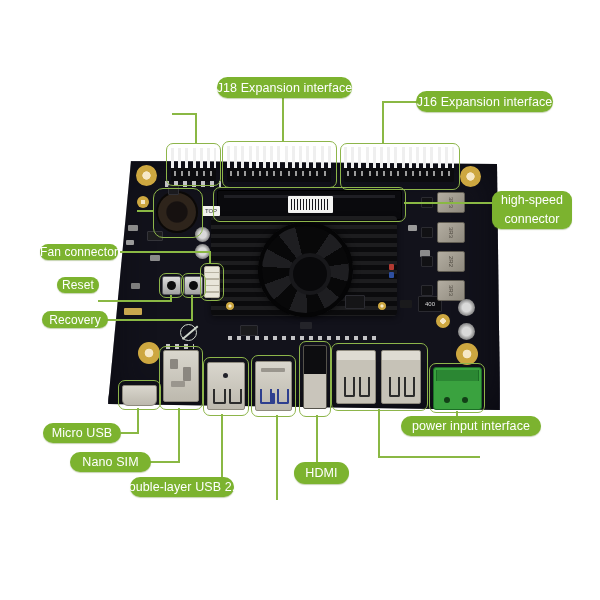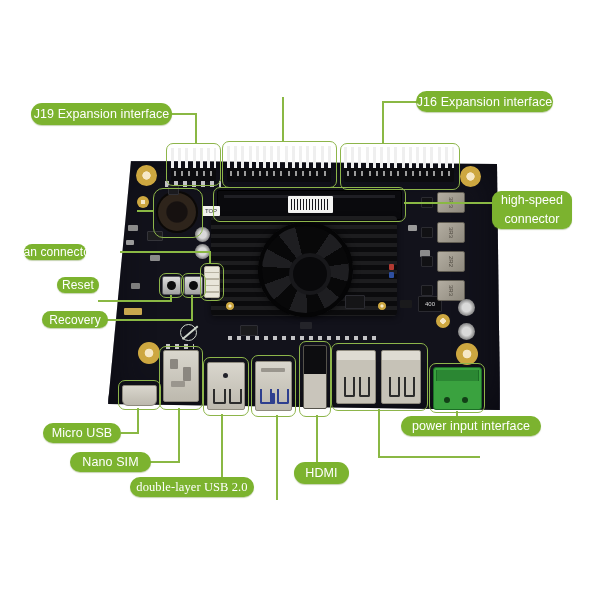--- a/index.html
+++ b/index.html
@@ -228,25 +228,25 @@
   <div class="cline" style="left:137px;top:408px;width:2px;height:26px;"></div>
   <div class="cline" style="left:150px;top:461px;width:30px;height:2px;"></div>
   <div class="cline" style="left:178px;top:408px;width:2px;height:55px;"></div>
   <div class="cline" style="left:221px;top:414px;width:2px;height:64px;"></div>
   <div class="cline" style="left:276px;top:415px;width:2px;height:85px;"></div>
   <div class="cline" style="left:316px;top:415px;width:2px;height:48px;"></div>
   <div class="cline" style="left:378px;top:409px;width:2px;height:49px;"></div>
   <div class="cline" style="left:378px;top:456px;width:102px;height:2px;"></div>
   <div class="cline" style="left:456px;top:411px;width:2px;height:6px;"></div>
 
-  <div class="pill" style="left:31px;top:103px;width:141px;height:22px;">J19 Expansion interface</div>
+  <div class="pill" style="left:217px;top:77px;width:135px;height:21px;">J18 Expansion interface</div>
   <div class="pill" style="left:416px;top:91px;width:137px;height:21px;">J16 Expansion interface</div>
   <div class="hsbox" style="left:492px;top:191px;width:74px;height:38px;">high-speed connector</div>
-  <div class="pill sm" style="left:24px;top:244px;width:62px;height:16px;border-radius:8px;">Fan connector</div>
+  <div class="pill sm" style="left:40px;top:244px;width:78px;height:16px;border-radius:8px;">Fan connector</div>
   <div class="pill sm" style="left:57px;top:277px;width:42px;height:16px;">Reset</div>
   <div class="pill sm" style="left:42px;top:311px;width:66px;height:17px;">Recovery</div>
   <div class="pill" style="left:70px;top:452px;width:81px;height:20px;">Nano SIM</div>
   <div class="pill" style="left:43px;top:423px;width:78px;height:20px;">Micro USB</div>
-  <div class="pill" style="left:130px;top:477px;width:124px;height:20px;font-family:Liberation Serif, serif;">double-layer USB 2.0</div>
+  <div class="pill" style="left:130px;top:477px;width:104px;height:20px;">double-layer USB 2.0</div>
   <div class="pill" style="left:294px;top:462px;width:55px;height:22px;">HDMI</div>
   <div class="pill" style="left:401px;top:416px;width:140px;height:20px;">power input interface</div>
 
 </div>
 
 </body></html>

